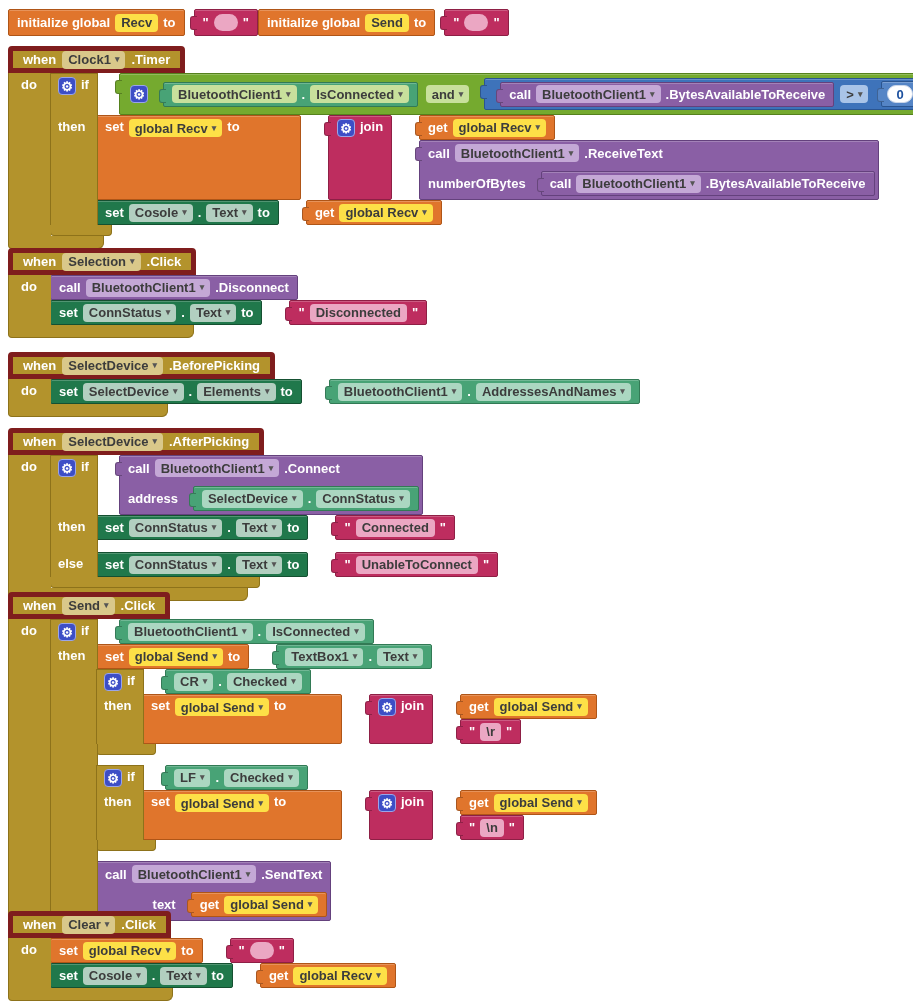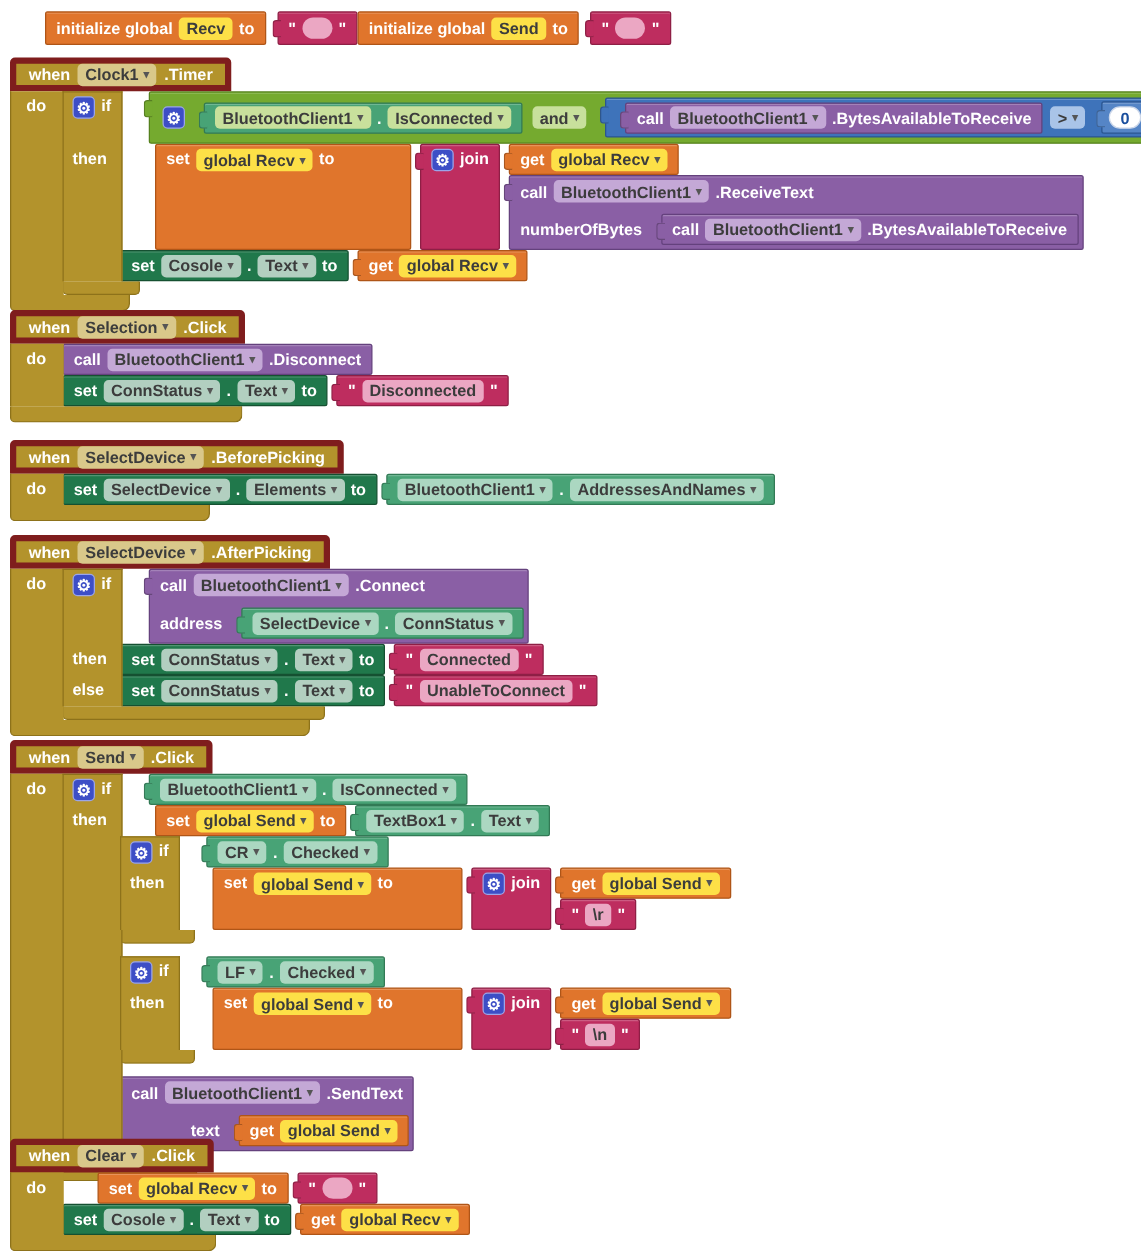--- a/index.html
+++ b/index.html
@@ -4,32 +4,32 @@
 <style>
   * { box-sizing: border-box; }
   html,body { margin:0; padding:0; }
   body {
     width: 913px; height: 1008px; position: relative; overflow: hidden;
     background: #ffffff;
     font-family: "Liberation Sans", sans-serif;
     font-size: 13px; font-weight: bold; color: #fff;
   }
   .abs { position: absolute; }
-  .row { display: flex; align-items: center; }
+  .row { display: flex; align-items: center; gap: 20px; }
   .stretch { align-items: stretch; }
   .col { display: flex; flex-direction: column; align-items: flex-start; }
 
   
   .b {
     display: inline-flex; align-items: center; gap: 5px;
     padding: 0 8px; height: 25px; border-radius: 2px;
     white-space: nowrap; border: 1px solid rgba(0,0,0,.30);
     box-shadow: inset 0 1px 0 rgba(255,255,255,.22);
   }
-  .orange { background:#E0752C; border-color:#AF5517;margin-left:28px; }
+  .orange { background:#E0752C; border-color:#AF5517; }
   .purple { background:#8A5FA5; border-color:#64417D; }
   .mag    { background:#BE2D5F; border-color:#8E1F45; }
   .dgreen { background:#20784B; border-color:#155031; }
   .tgreen { background:#48A376; border-color:#327A55; }
   .lgreen { background:#75AA2F; border-color:#55811D; }
   .blue   { background:#3E73BA; border-color:#2A5590; }
   .blue2  { background:#5585C6; border-color:#2A5590; padding:0 5px; height:26px; }
 
   
   .f {
@@ -98,21 +98,21 @@
 
   
   .multi { flex-direction:column; align-items:stretch; height:auto; padding:0; }
   .prow  { display:flex; align-items:center; gap:5px; padding:3px 8px; }
   .prow2 { display:flex; align-items:center; gap:8px; justify-content:flex-end; padding:1px 3px 3px 8px; }
 
   .tall { align-items:flex-start; height:auto; padding-top:3px; }
   .big  { height:42px; gap:8px; padding:0 10px; }
   .mid  { height:32px; gap:6px; }
   .gap10 { margin-top:10px; }
-  .gap12 { }
+  .gap12 { margin-top:12px; }
 </style>
 </head>
 <body>
 
 <div class="abs row" style="left:8px; top:9px; gap:2px">
   <div class="b orange" style="height:27px">
     <span>initialize global</span>
     <span class="f">Recv</span>
     <span>to</span>
   </div>

